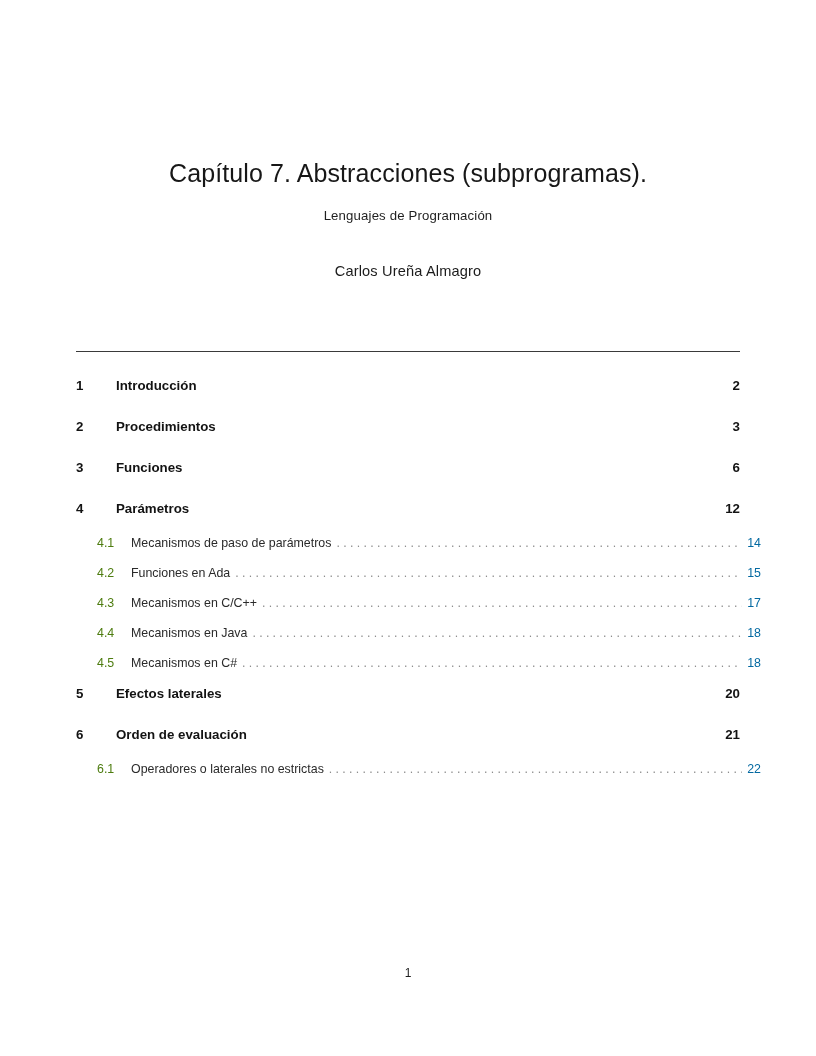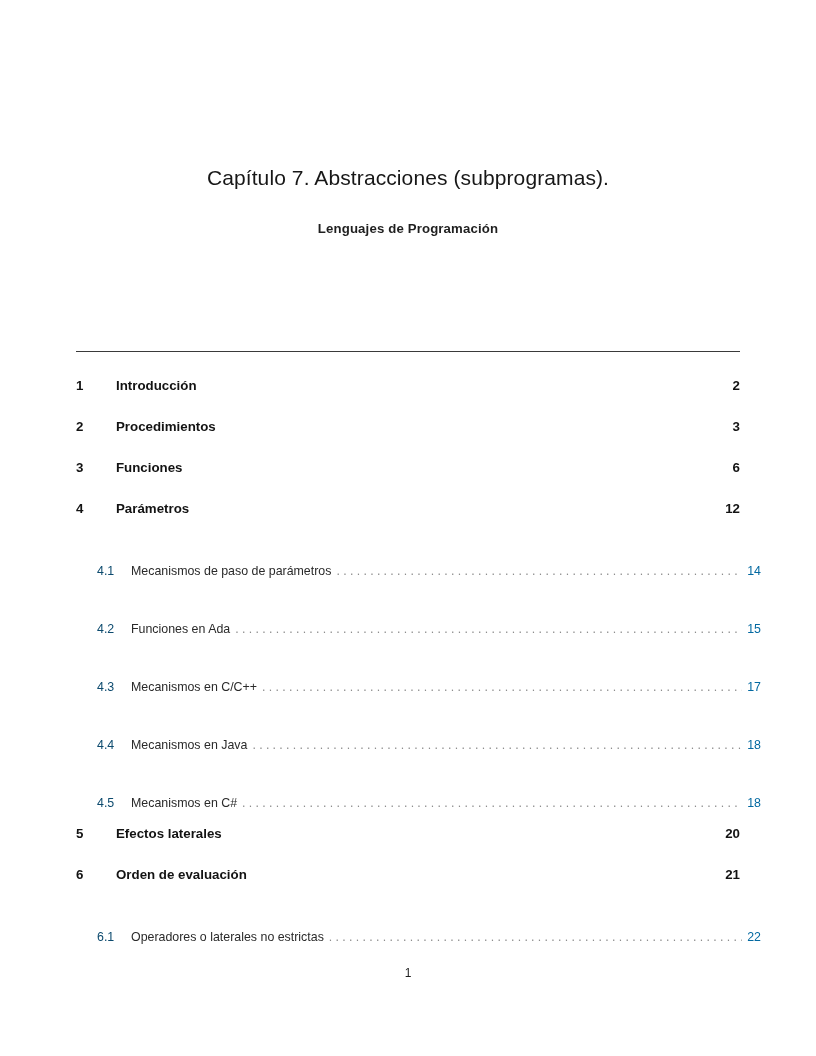--- a/index.html
+++ b/index.html
@@ -25,32 +25,32 @@
 
   
   .title-block {
     position: absolute;
     left: 76px;
     top: 158px;
     width: 664px;
     text-align: center;
   }
   .doc-title {
-    font-size: 21px;
+    font-size: 25px;
     font-weight: 400;
     letter-spacing: 0.1px;
     color: #171717;
     line-height: 1.2;
-    margin: 7px;
+    margin: 0;
   }
   .doc-subtitle {
     font-size: 13.2px;
-    font-weight: 700;
+    font-weight: 400;
     color: #1f1f1f;
-    margin: 31px 0 0 0;
+    margin: 20px 0 0 0;
     letter-spacing: 0.15px;
   }
   .doc-author {
     font-size: 14.6px;
     font-weight: 400;
     color: #1b1b1b;
     margin: 40px 0 0 0;
     letter-spacing: 0.15px;
   }
   .doc-date {
@@ -129,22 +129,21 @@
     margin-bottom: 16px;
     font-weight: 400;
     font-size: 12.4px;
     color: #2a2a2a;
     padding-left: 21px;
   }
   .lvl2 .num {
     width: 34px;
     flex: 0 0 34px;
     text-align: left;
-    color: #0c4a6e;
-    margin-top: 28px;
+    color: #4d7c0f;
   }
   .lvl2 .title {
     flex: 0 0 auto;
     white-space: nowrap;
     text-align: center;
   }
   .lvl2 .leader {
     flex: 1 1 auto;
     overflow: hidden;
     white-space: nowrap;
@@ -177,20 +176,21 @@
   }
 </style>
 </head>
 <body>
 
 <div class="page">
 
   <div class="title-block">
     <h1 class="doc-title">Capítulo 7. Abstracciones (subprogramas).</h1>
     <div class="doc-subtitle">Lenguajes de Programación</div>
+    <div class="doc-author">Carlos Ureña Almagro</div>
   </div>
 
   <div class="rule"></div>
 
   <div class="toc">
     <ul class="toc-list" id="toc-list">
         <li class="toc-entry lvl1">
           <span class="num">1</span>
           <span class="title">Introducción</span>
           <span class="leader"></span>

